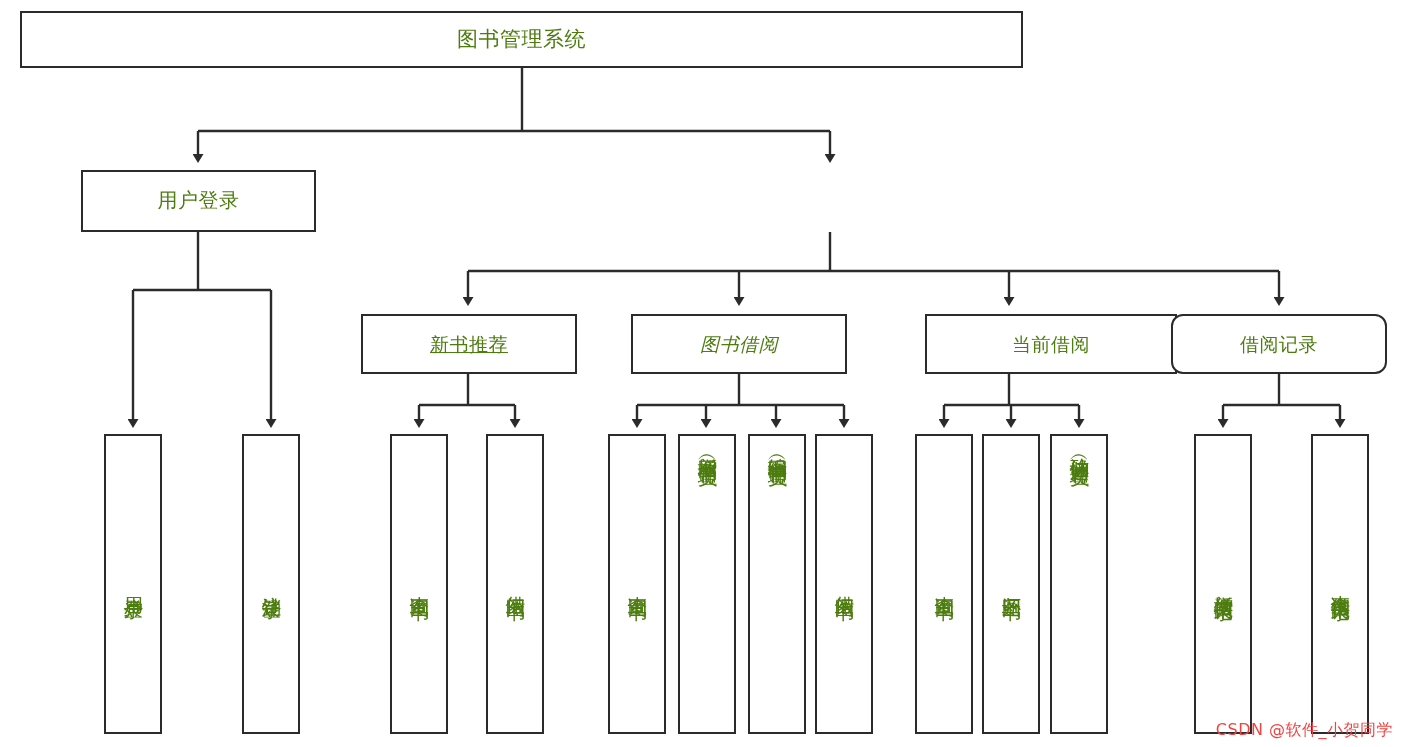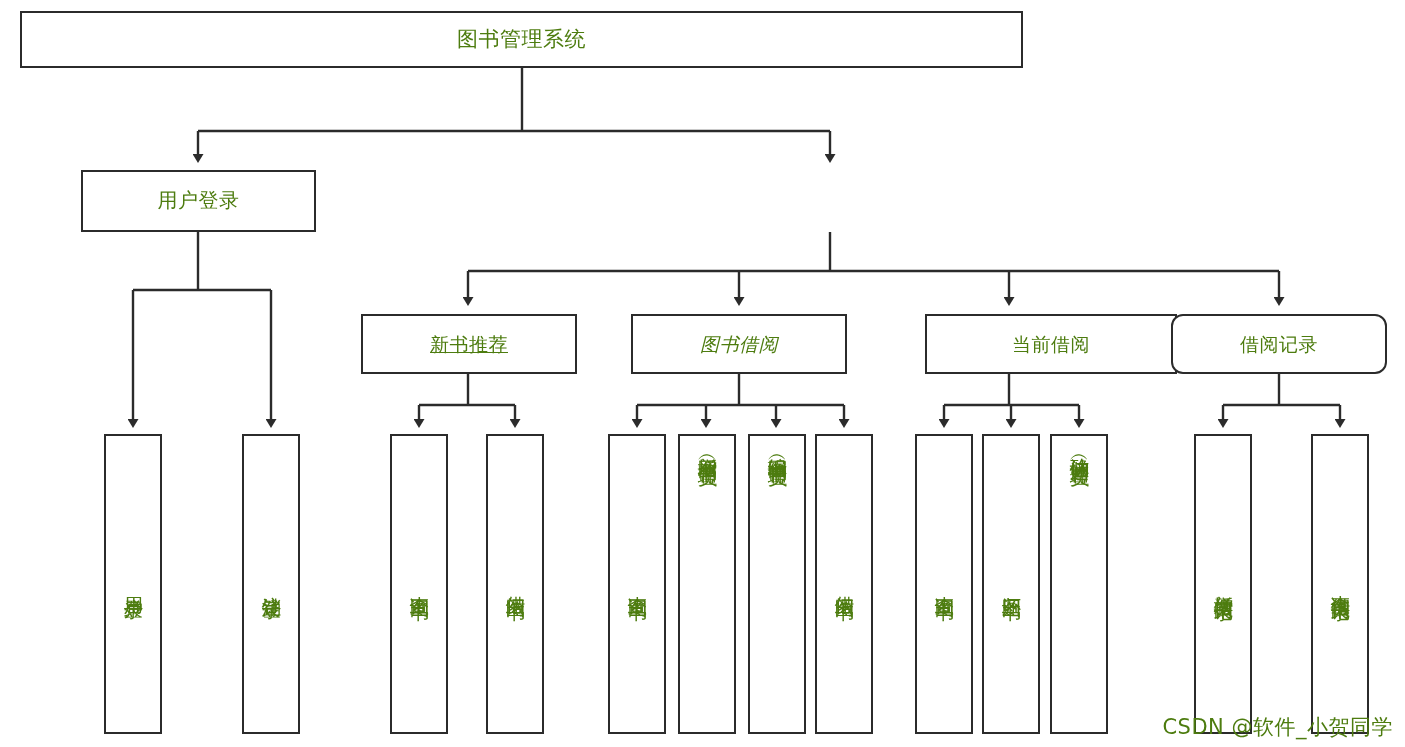--- a/index.html
+++ b/index.html
@@ -58,22 +58,22 @@
     white-space: nowrap;
   }
   .leaf.vcenter {
     align-items: center;
     padding-top: 0;
   }
   #watermark {
     position: absolute;
     right: 12px;
     bottom: 6px;
-    font-size: 21px;
-    color: #4d7c0f;
+    font-size: 16px;
+    color: #ef4444;
     letter-spacing: 0.5px;
     z-index: 6;
     white-space: nowrap;
     margin-top: 24px;
   }
 </style>
 </head>
 <body>
 
 <div id="canvas">

